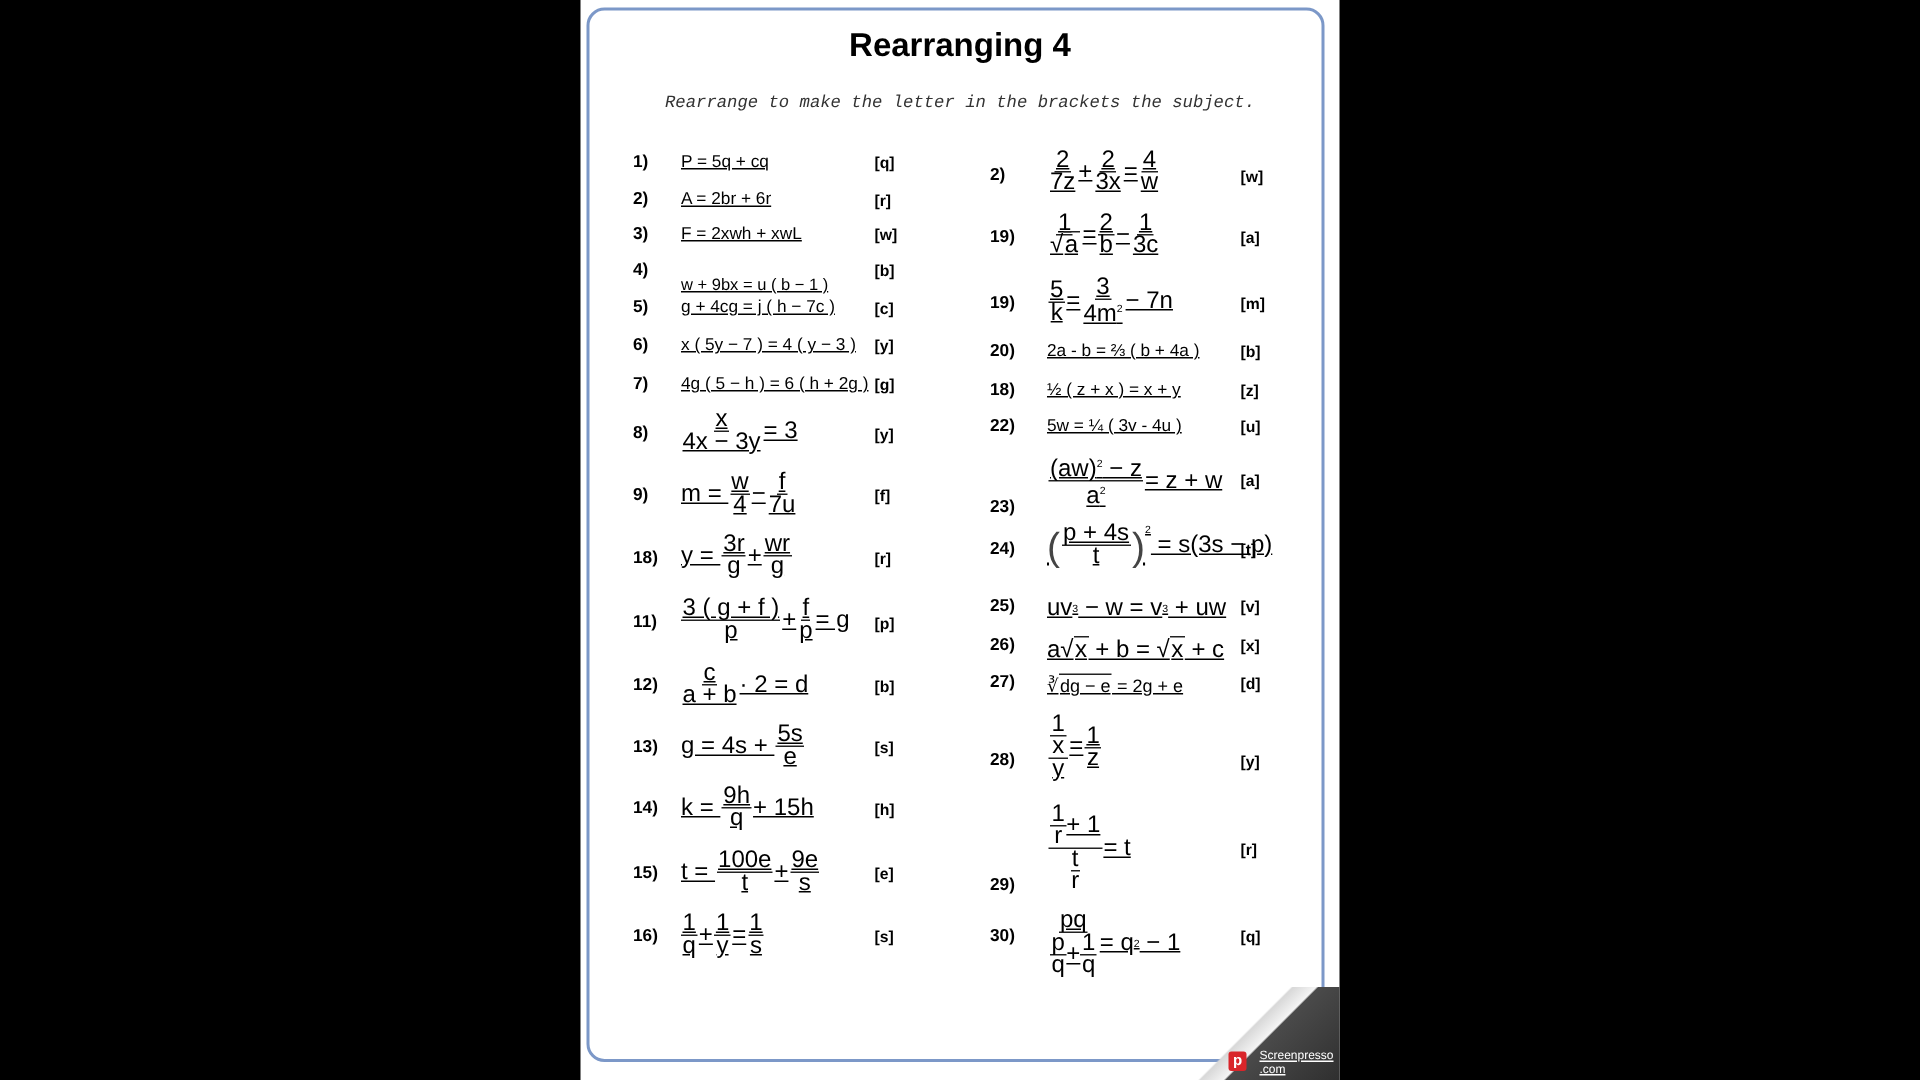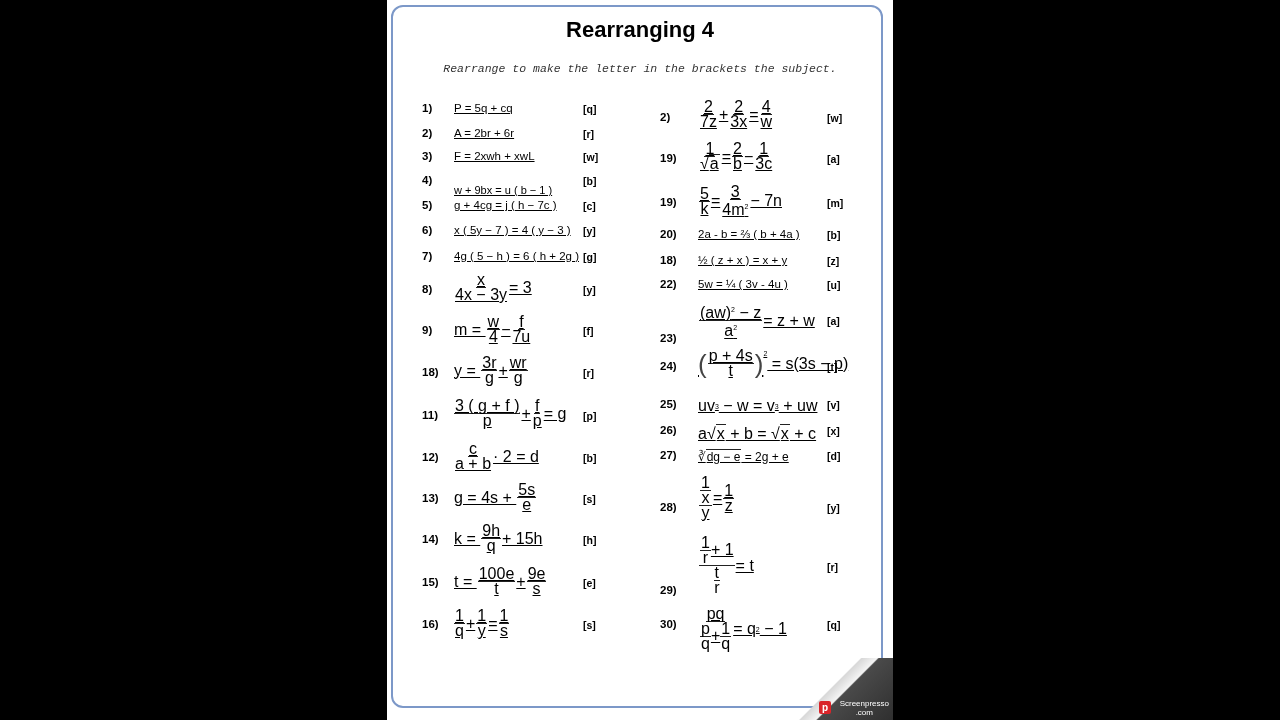--- a/index.html
+++ b/index.html
@@ -20,21 +20,21 @@
   .frac .d { padding: 1px 1px 0; line-height: 12px; }
   .sq { border-top: 1px solid #222; padding: 0 1px; }
   .big { font-size: 26px; font-weight: 200; line-height: 20px; color: #444; }
   sup { font-size: 7px; }
   .footer { position: absolute; left: 0; width: 506px; top: 690px; text-align: center; font-size: 12px;
             color: #111; text-decoration: underline; }
   .curl { position: absolute; right: 0; bottom: 0; width: 110px; height: 62px;
           background: linear-gradient(135deg, transparent 45%, #d8d8d8 46%, #f4f4f4 55%, #4a4a4a 56%, #2f2f2f 100%); }
   .sp-logo { position: absolute; right: 62px; bottom: 6px; width: 12px; height: 13px; background: #d9252a; border-radius: 2px;
              color: #fff; font-size: 10px; font-weight: bold; text-align: center; line-height: 13px; }
-  .sp-text { position: absolute; right: 4px; bottom: 3px; color: #fff; font-size: 8px; text-align: center; line-height: 9px; }
+  .sp-text { position: absolute; right: 4px; bottom: 3px; color: #fff; font-size: 8px; text-align: left; line-height: 9px; text-decoration: underline; }
 </style>
 </head>
 <body>
 
 <div class="page">
   <div class="frame"></div>
   <div class="title">Rearranging 4</div>
   <div class="subtitle">Rearrange to make the letter in the brackets the subject.</div>
 
   <div>

